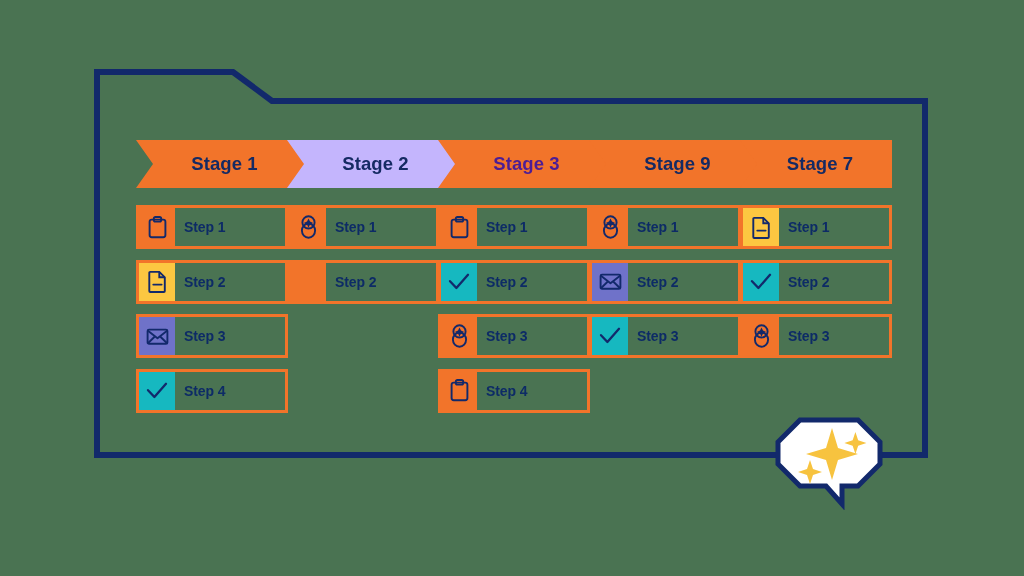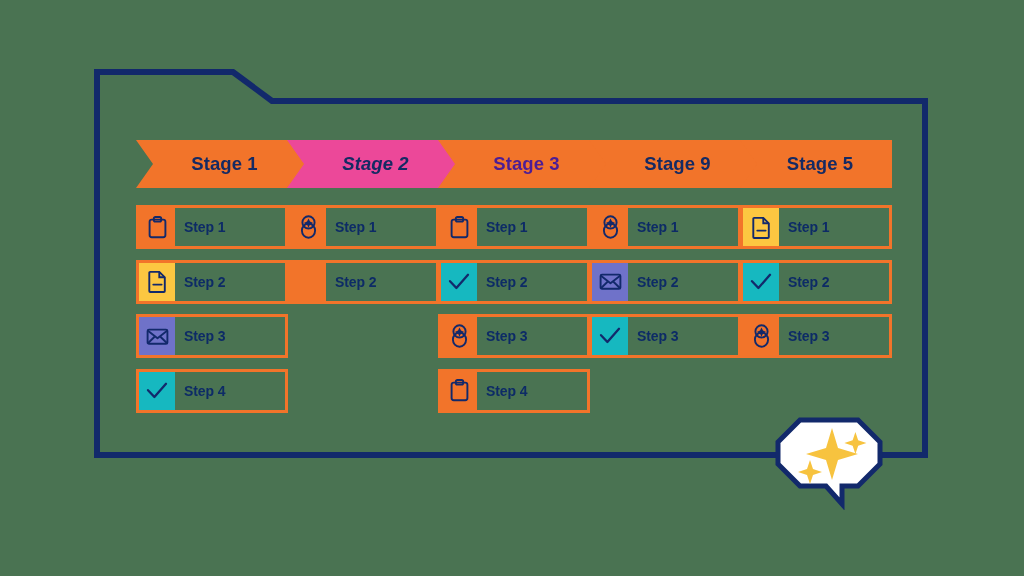--- a/index.html
+++ b/index.html
@@ -120,31 +120,31 @@
 <div id="canvas">
 
   <svg class="frame-svg" viewBox="0 0 1024 576">
     <path id="frame-path" d="M 97,455 L 97,72 L 233,72 L 272,101 L 925,101 L 925,455 L 97,455" fill="none" stroke="#12296b" stroke-width="6" stroke-linejoin="miter" stroke-linecap="square"></path>
   </svg>
 
   <div class="stages">
       <div class="stage" style="left: 0px; width: 169px; clip-path: polygon(0px 0px, calc(100% - 17px) 0px, 100% 50%, calc(100% - 17px) 100%, 0px 100%, 17px 50%); background: rgb(242, 116, 42);">
         <span class="stage-label" style="color: rgb(21, 42, 99);">Stage 1</span>
       </div>
-      <div class="stage" style="left: 151px; width: 169px; clip-path: polygon(0px 0px, calc(100% - 17px) 0px, 100% 50%, calc(100% - 17px) 100%, 0px 100%, 17px 50%); background: #ec4899; font-style: italic;">
+      <div class="stage" style="left: 151px; width: 169px; clip-path: polygon(0px 0px, calc(100% - 17px) 0px, 100% 50%, calc(100% - 17px) 100%, 0px 100%, 17px 50%); background: #c4b5fd;">
         <span class="stage-label" style="color: rgb(21, 42, 99);">Stage 2</span>
       </div>
       <div class="stage" style="left: 302px; width: 169px; clip-path: polygon(0px 0px, calc(100% - 17px) 0px, 100% 50%, calc(100% - 17px) 100%, 0px 100%, 17px 50%); background: rgb(242, 116, 42);">
         <span class="stage-label" style="color: #4c1d95;">Stage 3</span>
       </div>
       <div class="stage" style="left: 453px; width: 169px; clip-path: polygon(0px 0px, calc(100% - 17px) 0px, 100% 50%, calc(100% - 17px) 100%, 0px 100%, 17px 50%); background: rgb(242, 116, 42);">
         <span class="stage-label" style="color: rgb(21, 42, 99);">Stage 9</span>
       </div>
       <div class="stage" style="left: 604px; width: 152px; clip-path: polygon(0px 0px, 100% 0px, 100% 100%, 0px 100%, 17px 50%); background: rgb(242, 116, 42);">
-        <span class="stage-label" style="color: rgb(21, 42, 99);">Stage 5</span>
+        <span class="stage-label" style="color: rgb(21, 42, 99);">Stage 7</span>
       </div>
     </div>
 
   <div class="columns">
       <div class="column" style="left: 0px;">
         <div class="step-row" style="top: 0px; border-color: rgb(242, 116, 42);">
           <div class="step-icon-box" style="background: rgb(242, 116, 42);">
             <svg width="21" height="23" viewBox="0 0 21 23" fill="none" stroke="#12296b" stroke-width="1.9">
               <rect x="2.6" y="3.6" width="15.8" height="17.6" rx="2.2"></rect>
               <rect x="6.8" y="1" width="7.4" height="4.6" rx="1.6" fill="none"></rect>

